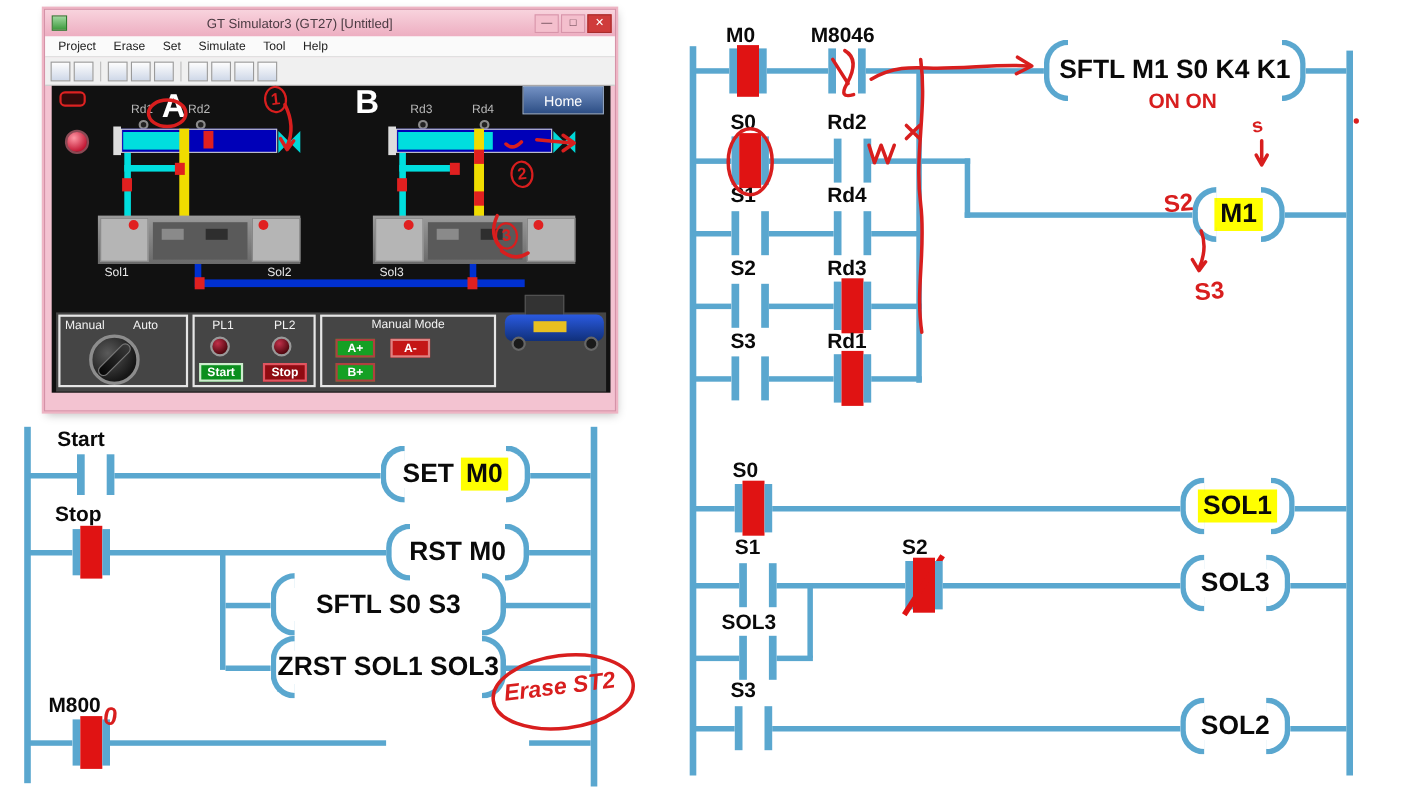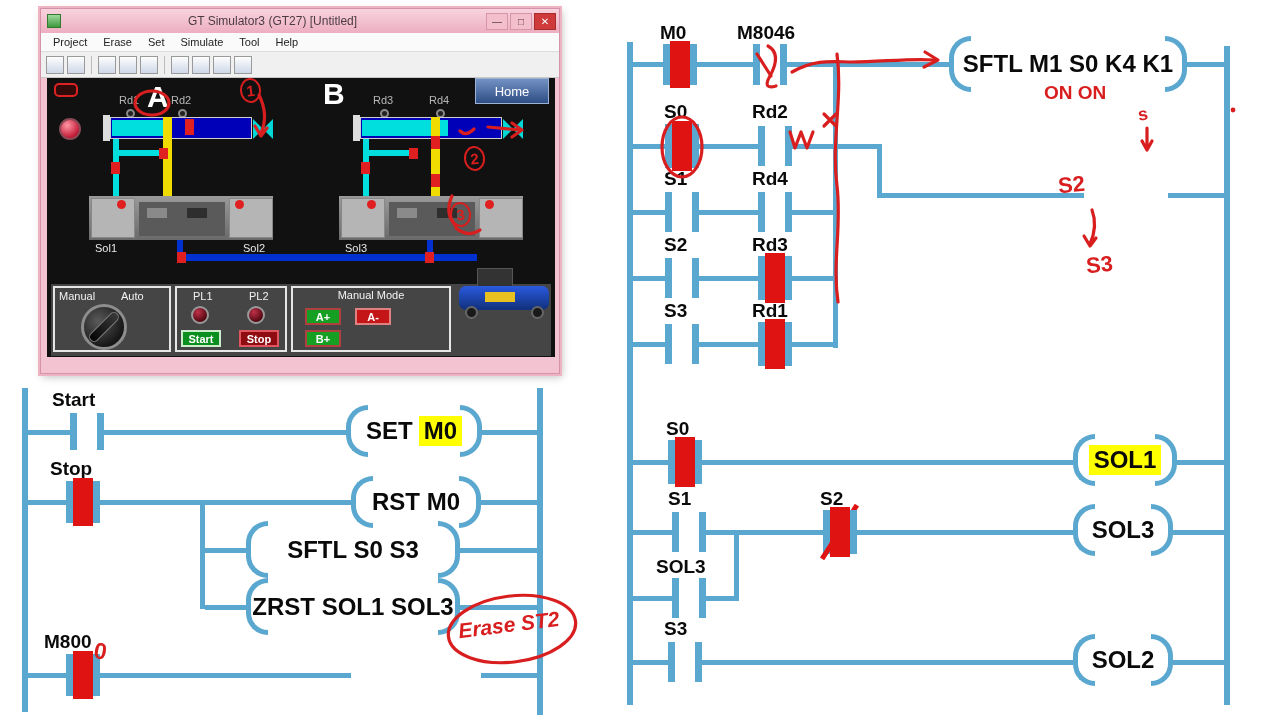--- a/index.html
+++ b/index.html
@@ -273,20 +273,23 @@
   <i class="wh" style="left:632px;top:144px;width:33px;"></i>
   <div class="contact" style="left:665px;top:124px;height:44px;">
       <i class="fill"></i>
     </div>
   <i class="wh" style="left:699px;top:144px;width:59px;"></i>
   <div class="contact" style="left:758px;top:126px;height:40px;"></div>
   <i class="wh" style="left:792px;top:144px;width:90px;"></i>
 
   <i class="wv" style="left:877px;top:144px;height:54px;"></i>
   <i class="wh" style="left:877px;top:193px;width:207px;"></i>
+  <div class="coil" style="left:1084px;top:170px;width:84px;height:50px;">
+    <span class="hl">M1</span>
+  </div>
   <i class="wh" style="left:1168px;top:193px;width:56px;"></i>
 
   <div class="lbl" style="left:664px;top:168px;">S1</div>
   <div class="lbl" style="left:752px;top:168px;">Rd4</div>
   <i class="wh" style="left:632px;top:210px;width:33px;"></i>
   <div class="contact" style="left:665px;top:192px;height:40px;"></div>
   <i class="wh" style="left:699px;top:210px;width:59px;"></i>
   <div class="contact" style="left:758px;top:192px;height:40px;"></div>
   <i class="wh" style="left:792px;top:210px;width:46px;"></i>
 

